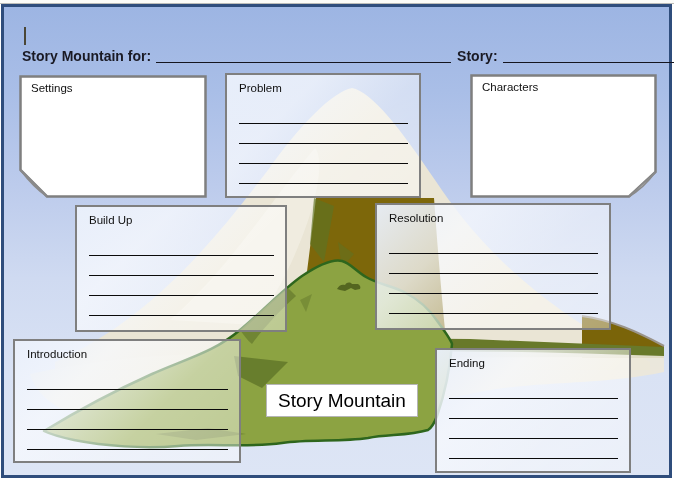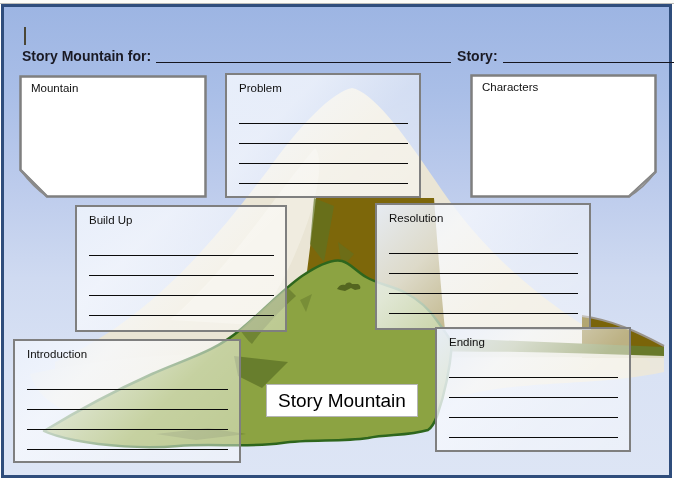--- a/index.html
+++ b/index.html
@@ -95,21 +95,21 @@
   <span class="blank for-blank"></span>
   <span>Story:</span>
   <span class="blank name-blank"></span>
 </div>
 
 <div class="note-box" style="left:19px;top:75px;width:188px;height:123px;">
   <svg width="188" height="123" viewBox="0 0 188 123">
     <path d="M1.5 1.5 H186.5 V121.5 H28 L1.5 95 Z" fill="#ffffff" stroke="#7f7f7f" stroke-width="2.5"></path>
     <path d="M1.5 95 L28 121.5 C 20 116, 9 105, 1.5 95 Z" fill="#dcdcdc" stroke="#8a8a8a" stroke-width="1.5"></path>
   </svg>
-  <span class="box-title">Mountain</span>
+  <span class="box-title">Settings</span>
 </div>
 
 <div class="lined-box" style="left:225px;top:73px;width:196px;height:125px;">
   <span class="box-title">Problem</span>
   <div class="wline l1"></div>
   <div class="wline l2"></div>
   <div class="wline l3"></div>
   <div class="wline l4"></div>
 </div>
 
@@ -122,37 +122,37 @@
 </div>
 
 <div class="lined-box" style="left:75px;top:205px;width:212px;height:127px;">
   <span class="box-title">Build Up</span>
   <div class="wline l1"></div>
   <div class="wline l2"></div>
   <div class="wline l3"></div>
   <div class="wline l4"></div>
 </div>
 
-<div class="lined-box" style="left:375px;top:203px;width:216px;height:127px;">
+<div class="lined-box" style="left:375px;top:203px;width:236px;height:127px;">
   <span class="box-title">Resolution</span>
   <div class="wline l1"></div>
   <div class="wline l2"></div>
   <div class="wline l3"></div>
   <div class="wline l4"></div>
 </div>
 
 <div class="lined-box" style="left:13px;top:339px;width:228px;height:124px;">
   <span class="box-title">Introduction</span>
   <div class="wline l1"></div>
   <div class="wline l2"></div>
   <div class="wline l3"></div>
   <div class="wline l4"></div>
 </div>
 
-<div class="lined-box" style="left:435px;top:327px;width:196px;height:125px;">
+<div class="lined-box" style="left:435px;top:348px;width:196px;height:125px;">
   <span class="box-title">Ending</span>
   <div class="wline l1"></div>
   <div class="wline l2"></div>
   <div class="wline l3"></div>
   <div class="wline l4"></div>
 </div>
 
 <div class="center-label">Story Mountain</div>
 
 </body></html>

